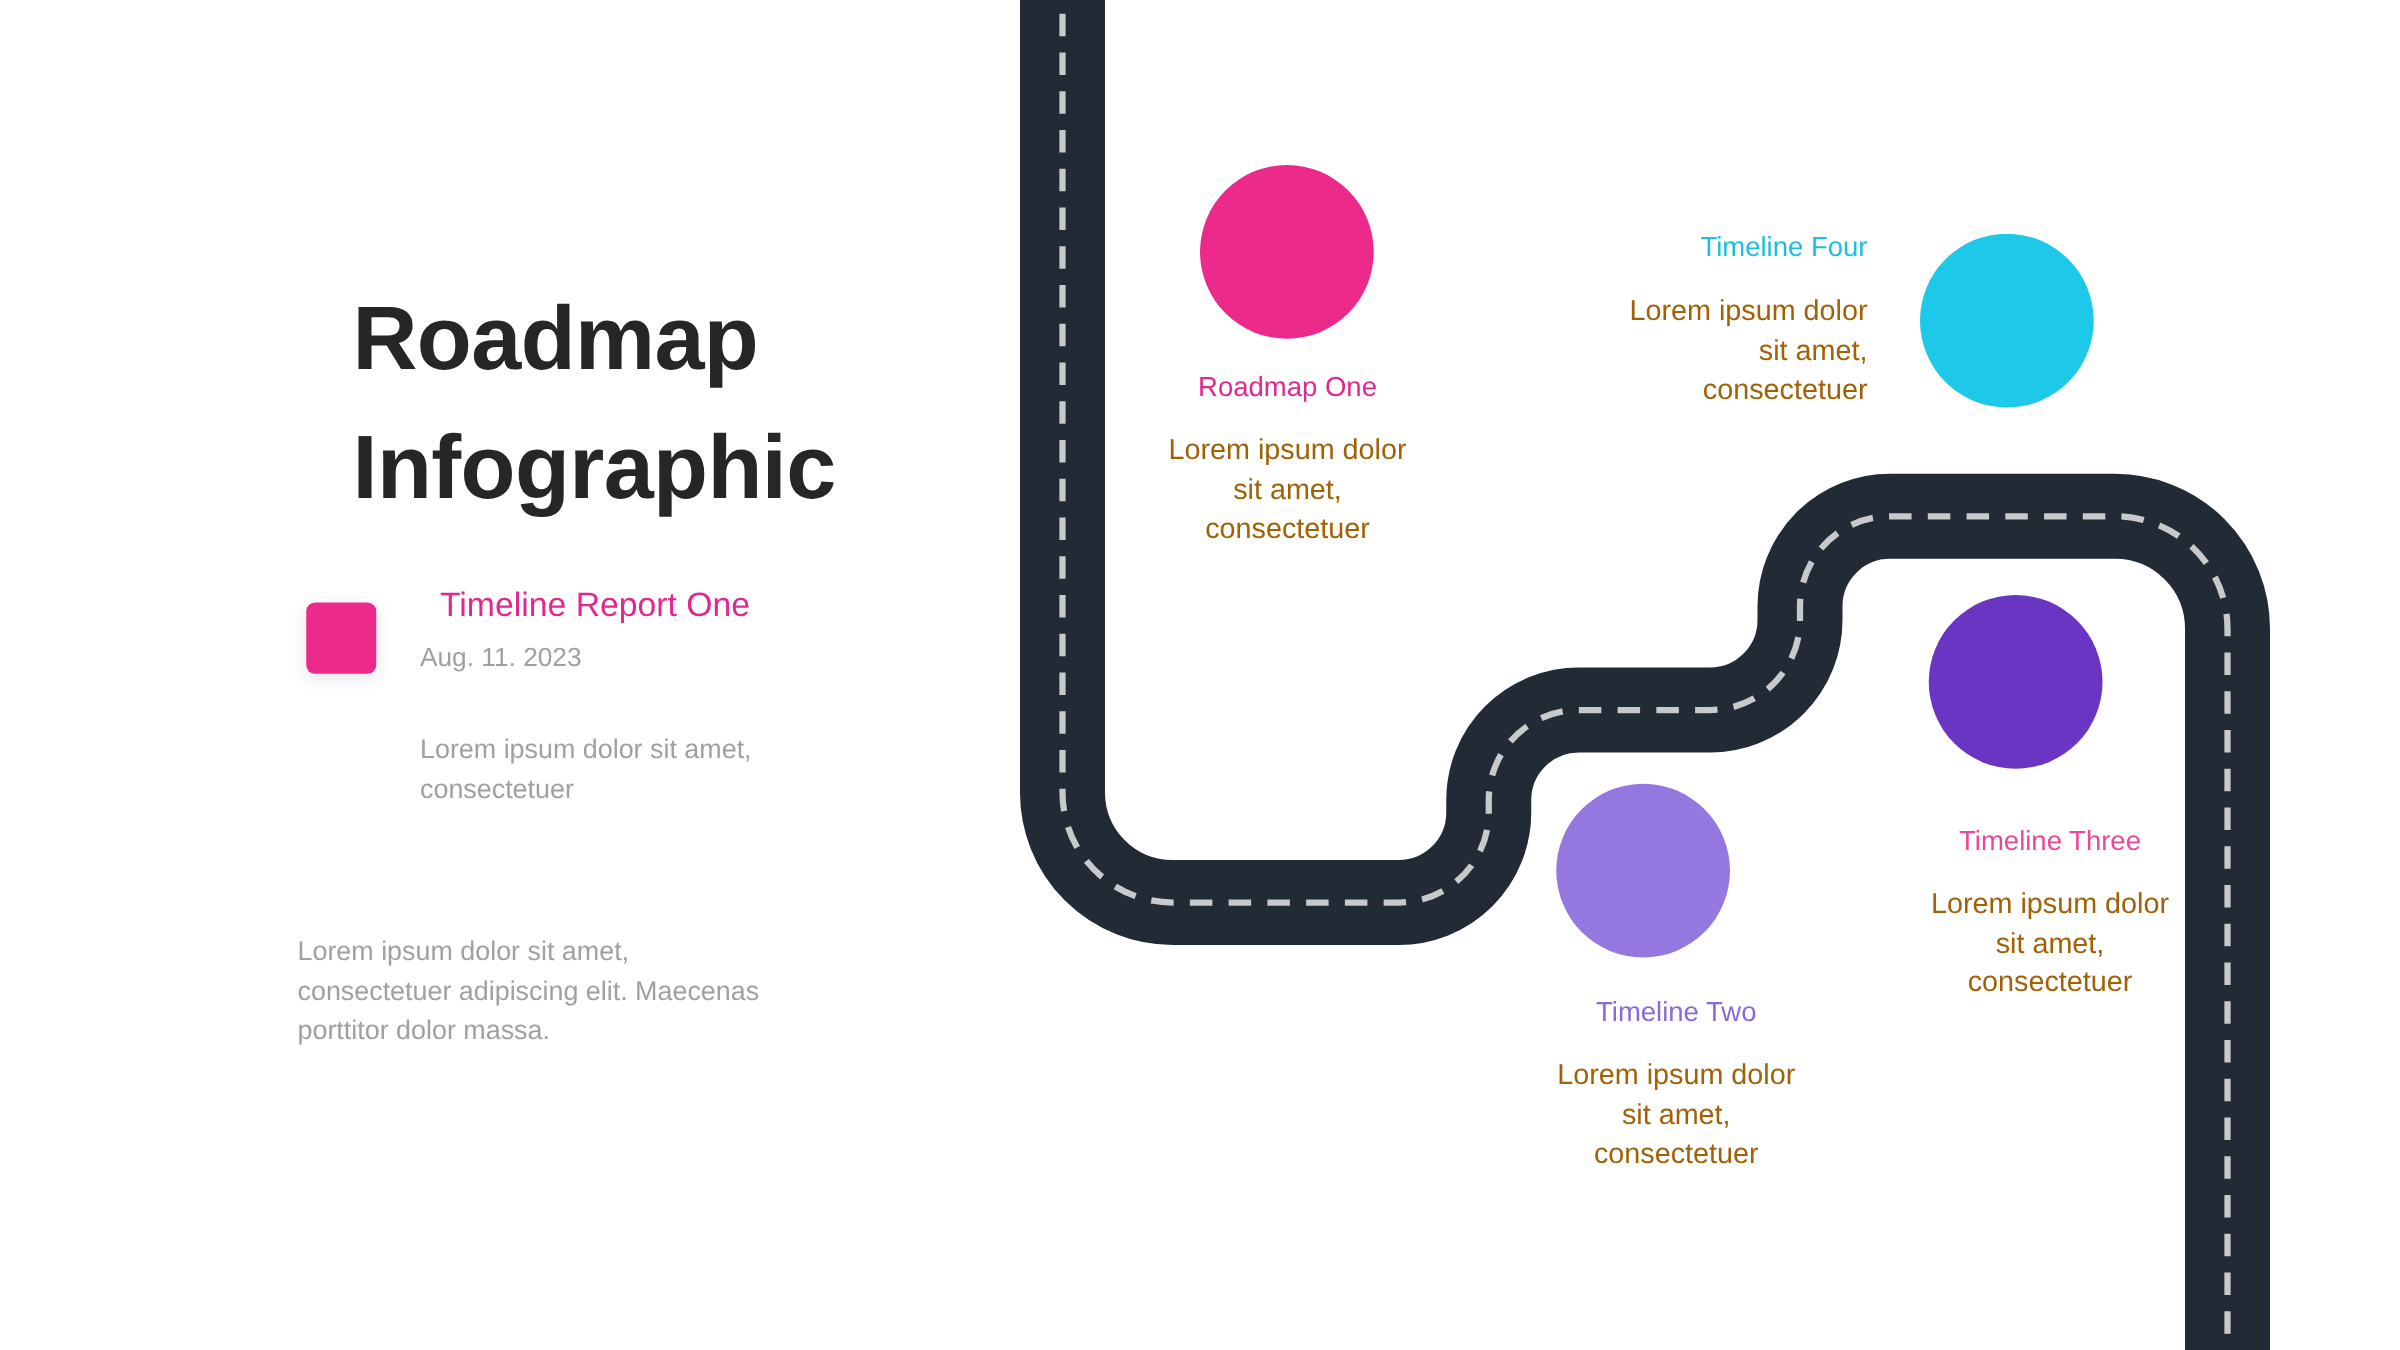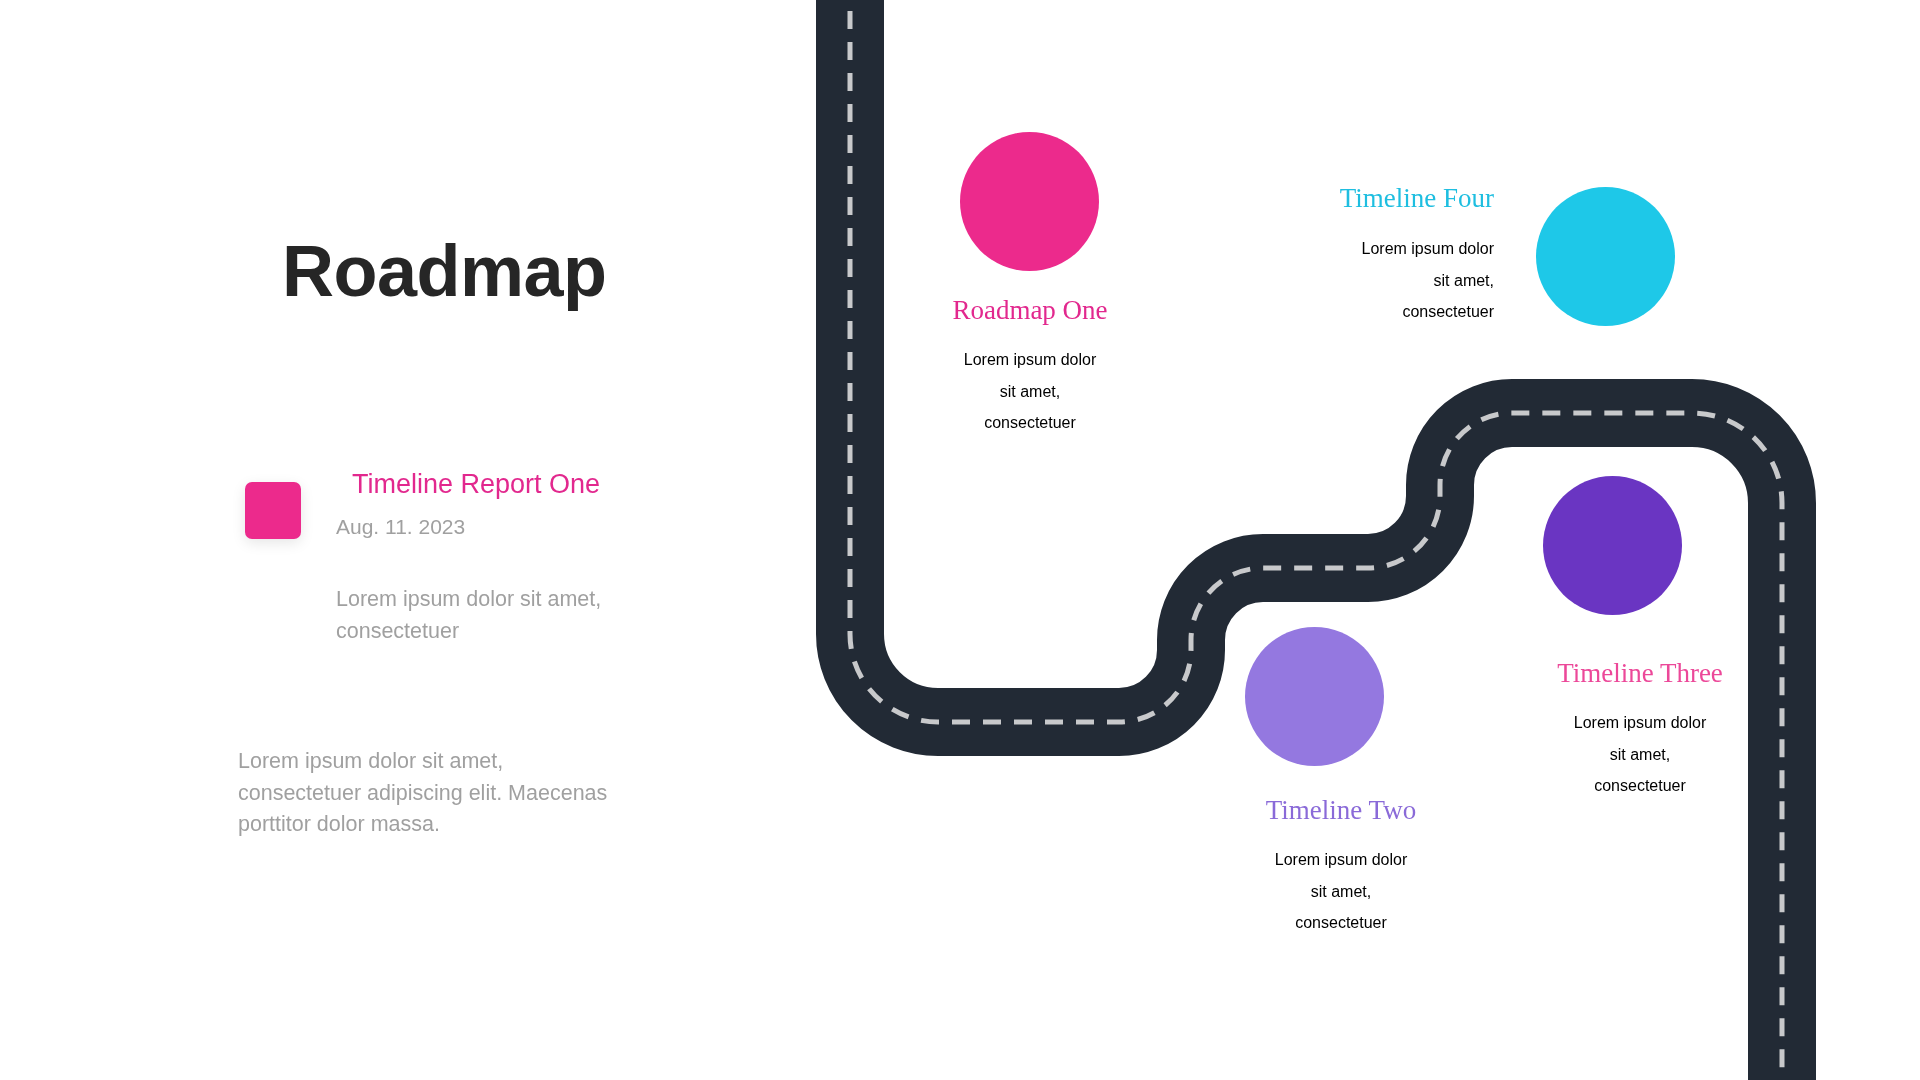--- a/index.html
+++ b/index.html
@@ -8,34 +8,35 @@
   .road { position: absolute; left: 0; top: 0; width: 1920px; height: 1080px; }
   .title { left: 244px; top: 220px; font-size: 72px; font-weight: bold; color: #262626; line-height: 103px; letter-spacing: -0.5px; }
   .title span { display: block; margin-left: 38px; }
   .report-square { left: 245px; top: 482px; width: 56px; height: 57px; border-radius: 7px; box-shadow: 0 4px 14px rgba(0,0,0,0.10); }
   .report-title { left: 336px; top: 468px; font-size: 27px; line-height: 32px; white-space: nowrap; margin-left: 16px; }
   .report-date { left: 336px; top: 513px; font-size: 21px; line-height: 28px; color: #a0a0a0; white-space: nowrap; }
   .report-body { left: 336px; top: 584px; font-size: 21.5px; line-height: 31.5px; color: #a0a0a0; width: 320px; }
   .report-body span, .intro span, .desc span { display: block; white-space: nowrap; }
   .intro { left: 238px; top: 746px; font-size: 21.5px; line-height: 31.5px; color: #a0a0a0; width: 420px; }
   .circle { border-radius: 50%; width: 139px; height: 139px; }
-  .ms-title { font-size: 27px; line-height: 32px; white-space: nowrap; text-align: center; width: 300px; font-family: Liberation Serif, serif; }
-  .desc { font-size: 16px; line-height: 31.5px; color: #000000; text-align: center; width: 300px; }
+  .ms-title { font-size: 22px; line-height: 32px; white-space: nowrap; text-align: center; width: 300px; }
+  .desc { font-size: 23px; line-height: 31.5px; color: #a16207; text-align: center; width: 300px; }
   .right { text-align: right; }
 </style>
 </head>
 <body>
 
 <svg class="road" viewBox="0 0 1920 1080" xmlns="http://www.w3.org/2000/svg">
   <path d="M 850 -20 L 850 634 A 88 88 0 0 0 938 722 L 1119 722 A 72 72 0 0 0 1191 650 L 1191 640 A 72 72 0 0 1 1263 568 L 1368 568 A 72 72 0 0 0 1440 496 L 1440 485 A 72 72 0 0 1 1512 413 L 1692 413 A 90 90 0 0 1 1782 503 L 1782 1100" fill="none" stroke="#222a35" stroke-width="68"></path>
   <path d="M 850 -20 L 850 634 A 88 88 0 0 0 938 722 L 1119 722 A 72 72 0 0 0 1191 650 L 1191 640 A 72 72 0 0 1 1263 568 L 1368 568 A 72 72 0 0 0 1440 496 L 1440 485 A 72 72 0 0 1 1512 413 L 1692 413 A 90 90 0 0 1 1782 503 L 1782 1100" fill="none" stroke="#c8c9cb" stroke-width="5" stroke-dasharray="18 13"></path>
 </svg>
 
 <div class="abs title">
   <span>Roadmap</span>
+  <span>Infographic</span>
 </div>
 
 <div class="abs report-square" style="background:#ec2a8c;"></div>
 <div class="abs report-title" style="color:#e2288e;">Timeline Report One</div>
 <div class="abs report-date">Aug. 11. 2023</div>
 <div class="abs report-body">
   <span>Lorem ipsum dolor sit amet,</span>
   <span>consectetuer</span>
 </div>
 

